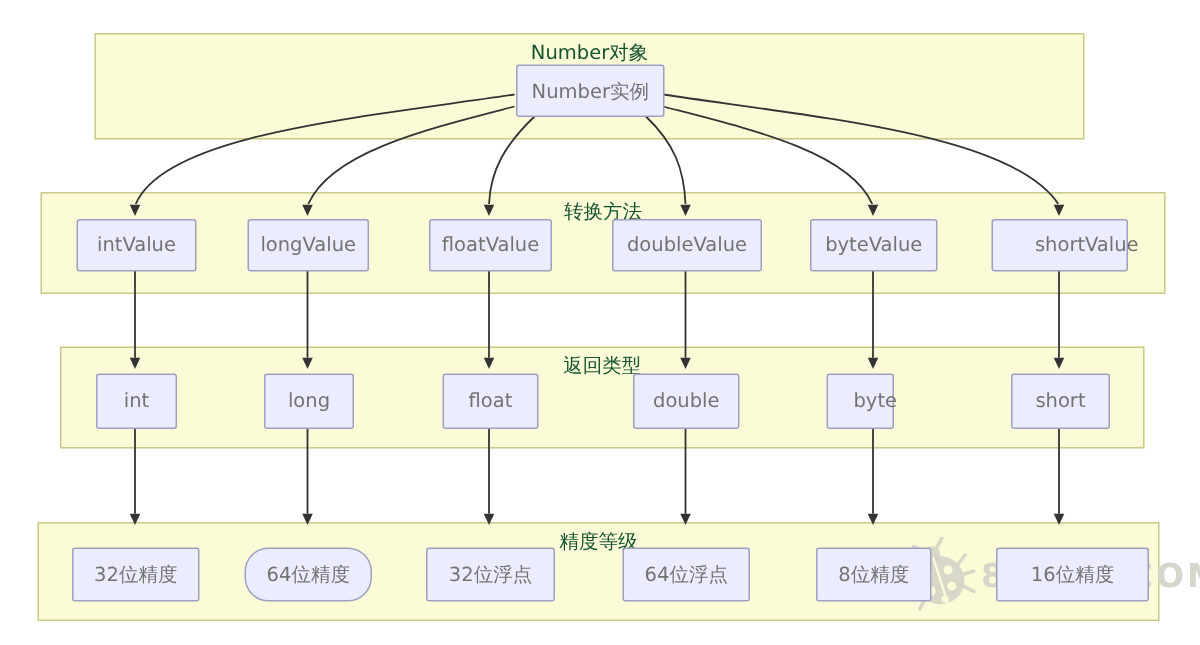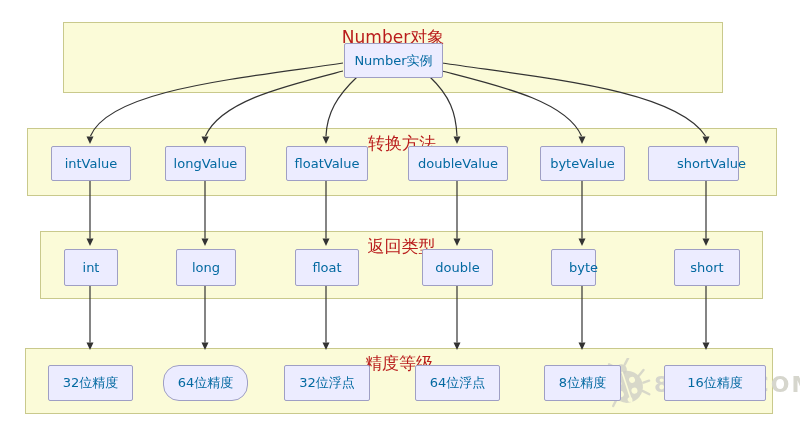--- a/index.html
+++ b/index.html
@@ -1,22 +1,22 @@
 <!DOCTYPE html>
 <html><head>
 <meta charset="utf-8">
 <style>
   html,body{margin:0;padding:0;background:#ffffff;}
   body{font-family:"DejaVu Sans","Liberation Sans",sans-serif;color:#333333;}
   .canvas{position:relative;width:800px;height:430px;background:#ffffff;overflow:hidden;}
   .band{position:absolute;background:#fbfbd8;border:1px solid #c9c98c;box-sizing:border-box;}
-  .band-title{position:absolute;top:3px;left:0;right:0;text-align:center;font-size:17px;color:#b91c1c;}
+  .band-title{position:absolute;top:3px;left:0;right:0;text-align:center;font-size:13px;color:#14532d;}
   .node{position:absolute;z-index:4;background:#ececff;border:1px solid #9f9fc4;border-radius:2px;
         box-sizing:border-box;display:flex;align-items:center;justify-content:center;
-        font-size:13px;color:#0369a1;white-space:nowrap;}
+        font-size:13px;color:#737373;white-space:nowrap;}
   .edges{position:absolute;left:0;top:0;z-index:3;pointer-events:none;}
   .watermark{position:absolute;left:601px;top:358px;z-index:2;display:flex;align-items:center;}
   .wm-text{font-size:22px;font-weight:bold;color:#d6d6cd;letter-spacing:2px;margin-left:3px;}
 </style>
 </head>
 <body>
 
 <div class="canvas">
 
   <div class="band" style="left:63px;top:22px;width:660px;height:71px;">
@@ -24,21 +24,21 @@
     <div class="node" style="left:280px;top:20px;width:99px;height:35px;">Number实例</div>
   </div>
 
   <div class="band" style="left:27px;top:128px;width:750px;height:68px;">
     <div class="band-title">转换方法</div>
     <div class="node" style="left:23px;top:17px;width:80px;height:35px;">intValue</div>
     <div class="node" style="left:137px;top:17px;width:81px;height:35px;">longValue</div>
     <div class="node" style="left:258px;top:17px;width:82px;height:35px;">floatValue</div>
     <div class="node" style="left:380px;top:17px;width:100px;height:35px;">doubleValue</div>
     <div class="node" style="left:512px;top:17px;width:85px;height:35px;">byteValue</div>
-    <div class="node" style="left:620px;top:17px;width:91px;height:35px;padding-left:36px;">shortValue</div>
+    <div class="node" style="left:633px;top:17px;width:91px;height:35px;padding-left:36px;">shortValue</div>
   </div>
 
   <div class="band" style="left:40px;top:231px;width:723px;height:68px;">
     <div class="band-title">返回类型</div>
     <div class="node" style="left:23px;top:17px;width:54px;height:37px;">int</div>
     <div class="node" style="left:135px;top:17px;width:60px;height:37px;">long</div>
     <div class="node" style="left:254px;top:17px;width:64px;height:37px;">float</div>
     <div class="node" style="left:381px;top:17px;width:71px;height:37px;">double</div>
     <div class="node" style="left:510px;top:17px;width:45px;height:37px;padding-left:20px;">byte</div>
     <div class="node" style="left:633px;top:17px;width:66px;height:37px;">short</div>

